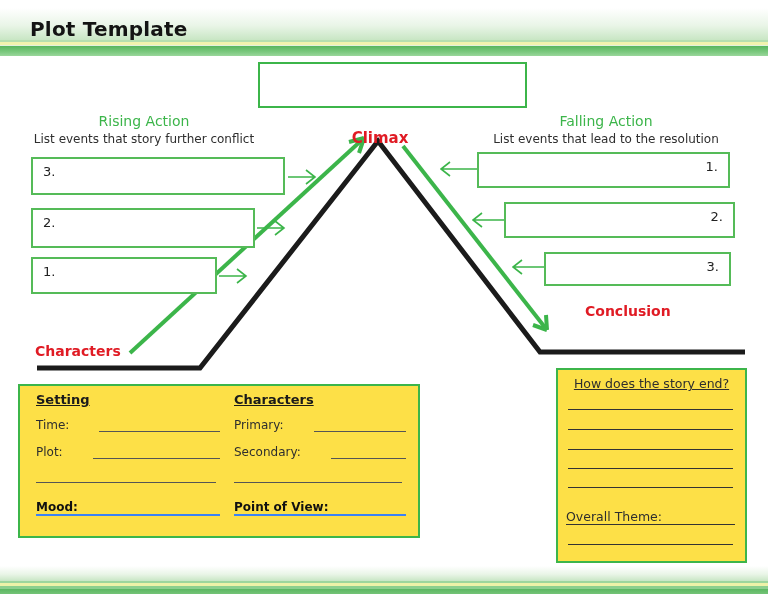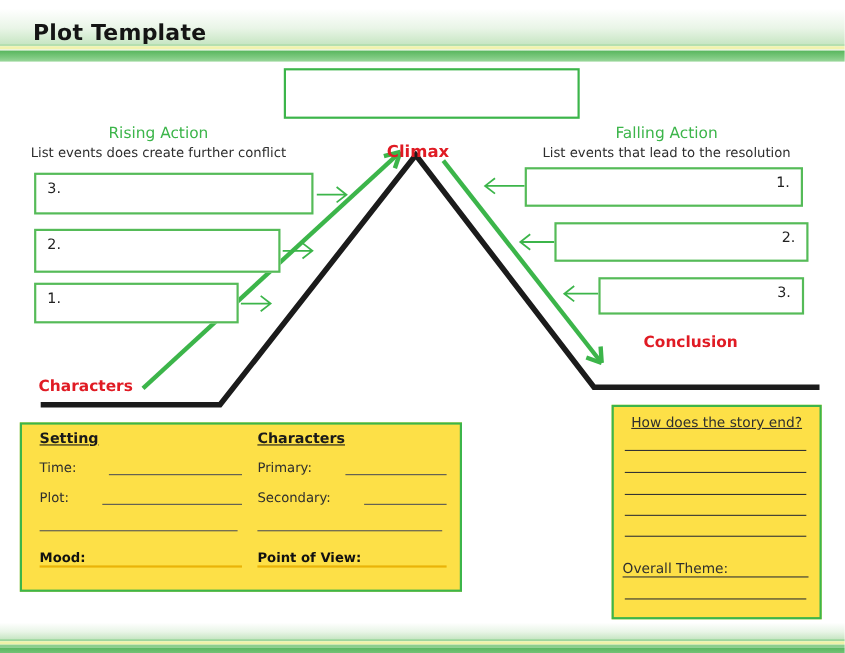--- a/index.html
+++ b/index.html
@@ -57,21 +57,21 @@
   .sb-col1{left:16px;width:184px;}
   .sb-col2{left:214px;width:172px;}
   .sb-head{position:absolute;top:6px;font-size:13px;font-weight:bold;color:#1a1a1a;
            text-decoration:underline;}
   .sb-row{position:absolute;left:0;right:0;display:flex;align-items:flex-end;
           font-size:12px;color:#2e2e2e;height:18px;gap:28px;}
   .sb-row .wline{flex:1;border-bottom:1px solid #555;margin-left:2px;height:100%;}
   .row-t1{top:28px;}
   .row-t2{top:55px;}
   .blank-line{position:absolute;left:0;right:4px;top:80px;height:16px;border-bottom:1px solid #555;}
-  .row-bold{top:110px;height:18px;border-bottom:2px solid #eab308;font-weight:bold;color:#111;}
+  .row-bold{top:110px;height:18px;border-bottom:2px solid #3b82f6;font-weight:bold;color:#111;}
   .row-bold .wline{border-bottom:none;}
 
   .ending-box{left:556px;top:368px;width:191px;height:195px;}
   .eb-head{position:absolute;left:0;top:6px;width:100%;text-align:center;font-size:12.5px;
            color:#2e2e2e;text-decoration:underline;}
   .eline{position:absolute;left:10px;right:12px;border-top:1.5px solid #333;}
   .el1{top:39px;} .el2{top:59px;} .el3{top:79px;} .el4{top:98px;} .el5{top:117px;}
   .theme-row{position:absolute;left:8px;right:10px;top:135px;height:19px;display:flex;
              align-items:flex-end;font-size:12.5px;color:#2e2e2e;border-bottom:1.5px solid #333;}
   .el-final{top:174px;}
@@ -111,21 +111,21 @@
     </g>
 
     <g stroke="#3cb54a" stroke-width="1.6" fill="none">
       <path d="M477,169 L442,169 M450,162 L441,169 L450,176"></path>
       <path d="M504,220 L474,220 M482,213 L473,220 L482,227"></path>
       <path d="M544,267 L514,267 M522,260 L513,267 L522,274"></path>
     </g>
   </svg>
 
   <div class="abs green-head lbl-rising">Rising Action</div>
-  <div class="abs sub-head lbl-rising-sub">List events does create further conflict</div>
+  <div class="abs sub-head lbl-rising-sub">List events that story further conflict</div>
   <div class="abs red-label lbl-climax">Climax</div>
   <div class="abs green-head lbl-falling">Falling Action</div>
   <div class="abs sub-head lbl-falling-sub">List events that lead to the resolution</div>
   <div class="abs red-label lbl-exposition">Characters</div>
   <div class="abs red-label lbl-conclusion">Conclusion</div>
 
   <div class="evbox topbox"></div>
 
   <div class="evbox l3">
     <span>3.</span>

